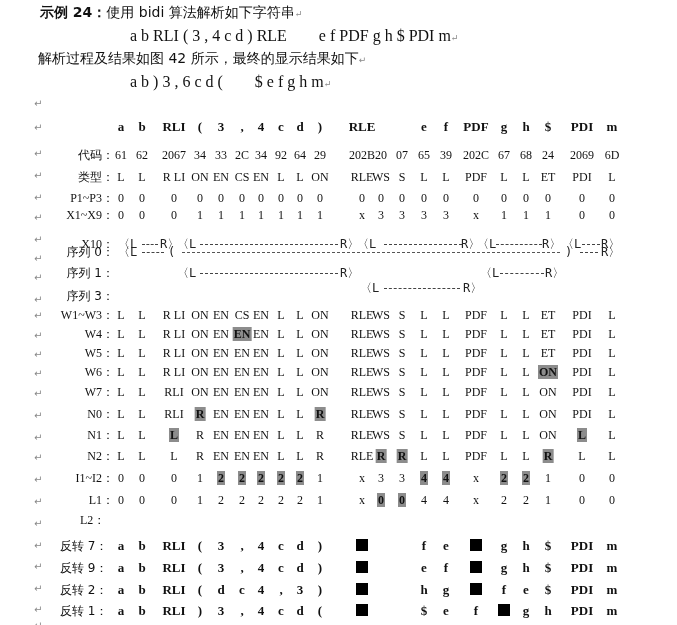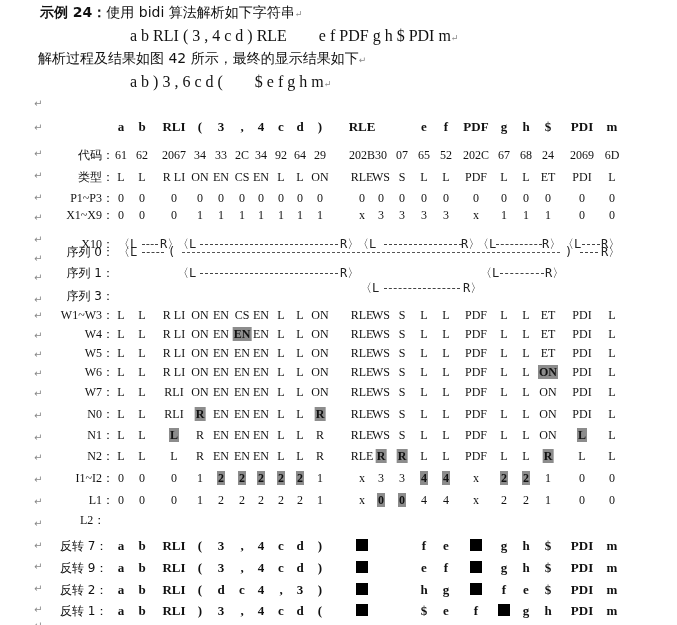--- a/index.html
+++ b/index.html
@@ -100,24 +100,24 @@
       <span class="cell" style="left: 142px;">62</span>
       <span class="cell" style="left: 174px;">2067</span>
       <span class="cell" style="left: 200px;">34</span>
       <span class="cell" style="left: 221px;">33</span>
       <span class="cell" style="left: 242px;">2C</span>
       <span class="cell" style="left: 261px;">34</span>
       <span class="cell" style="left: 281px;">92</span>
       <span class="cell" style="left: 300px;">64</span>
       <span class="cell" style="left: 320px;">29</span>
       <span class="cell" style="left: 362px;">202B</span>
-      <span class="cell" style="left: 381px;">30</span>
+      <span class="cell" style="left: 381px;">20</span>
       <span class="cell" style="left: 402px;">07</span>
       <span class="cell" style="left: 424px;">65</span>
-      <span class="cell" style="left: 446px;">52</span>
+      <span class="cell" style="left: 446px;">39</span>
       <span class="cell" style="left: 476px;">202C</span>
       <span class="cell" style="left: 504px;">67</span>
       <span class="cell" style="left: 526px;">68</span>
       <span class="cell" style="left: 548px;">24</span>
       <span class="cell" style="left: 582px;">2069</span>
       <span class="cell" style="left: 612px;">6D</span>
     </div>
     <div class="row" style="top: 169px;">
       <span class="rlabel cjkl">类型：</span>
       <span class="cell" style="left: 121px;">L</span>

